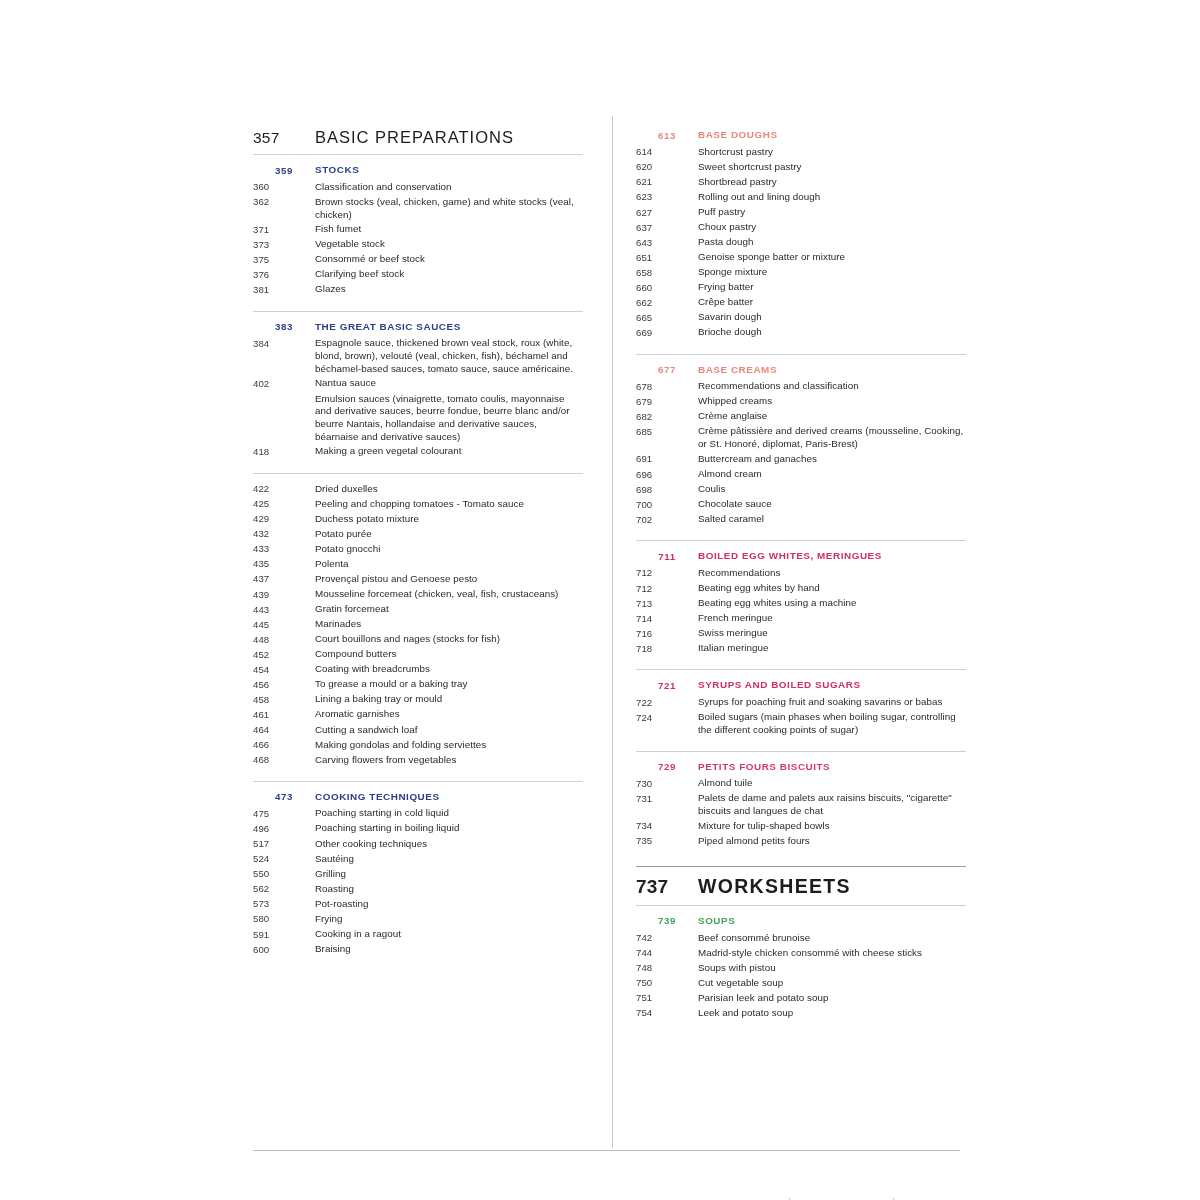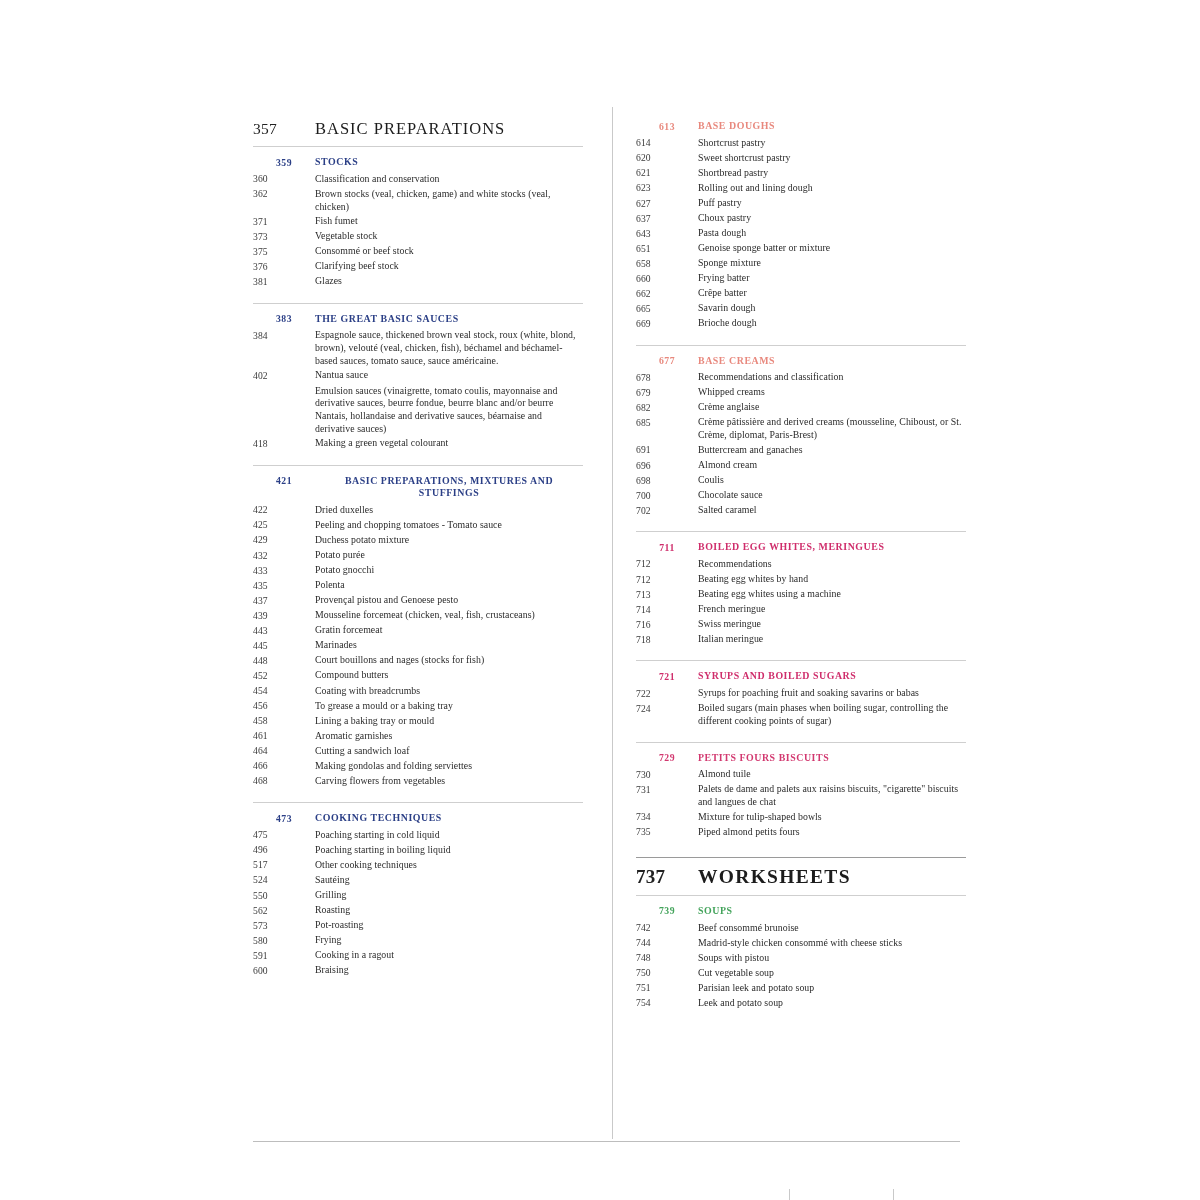--- a/index.html
+++ b/index.html
@@ -11,24 +11,23 @@
     width: 1200px;
     height: 1200px;
     font-family: "Liberation Sans", sans-serif;
     color: #1b1b1b;
     position: relative;
     overflow: hidden;
   }
 
   .page {
     position: absolute;
-    left: 0; top: 7px;
+    left: 0; top: 16px;
     width: 1200px;
     height: 1036px;
-    font-family: Liberation Serif, serif;
   }
 
   
   .gutter-rule {
     position: absolute;
     left: 612px;
     top: 100px;
     width: 1px;
     height: 1032px;
     background: #c9c9c9;
@@ -245,24 +244,20 @@
             <div class="label">Emulsion sauces (vinaigrette, tomato coulis, mayonnaise and derivative sauces, beurre fondue, beurre blanc and/or beurre Nantais, hollandaise and derivative sauces, béarnaise and derivative sauces)</div>
           </div>
           <div class="row">
             <div class="pg">418</div>
             <div class="label">Making a green vegetal colourant</div>
           </div>
         </div>
         <div class="spacer-sm"></div>
         <hr class="rule">
         <div class="section">
-          <div class="row head c-navy">
-            <div class="pg">421</div>
-            <div class="label">BASIC PREPARATIONS, MIXTURES AND STUFFINGS</div>
-          </div>
           <div class="row">
             <div class="pg">422</div>
             <div class="label">Dried duxelles</div>
           </div>
           <div class="row">
             <div class="pg">425</div>
             <div class="label">Peeling and chopping tomatoes - Tomato sauce</div>
           </div>
           <div class="row">
             <div class="pg">429</div>
@@ -458,21 +453,21 @@
           <div class="row">
             <div class="pg">679</div>
             <div class="label">Whipped creams</div>
           </div>
           <div class="row">
             <div class="pg">682</div>
             <div class="label">Crème anglaise</div>
           </div>
           <div class="row">
             <div class="pg">685</div>
-            <div class="label">Crème pâtissière and derived creams (mousseline, Chiboust, or St. Crème, diplomat, Paris-Brest)</div>
+            <div class="label">Crème pâtissière and derived creams (mousseline, Cooking, or St. Honoré, diplomat, Paris-Brest)</div>
           </div>
           <div class="row">
             <div class="pg">691</div>
             <div class="label">Buttercream and ganaches</div>
           </div>
           <div class="row">
             <div class="pg">696</div>
             <div class="label">Almond cream</div>
           </div>
           <div class="row">

